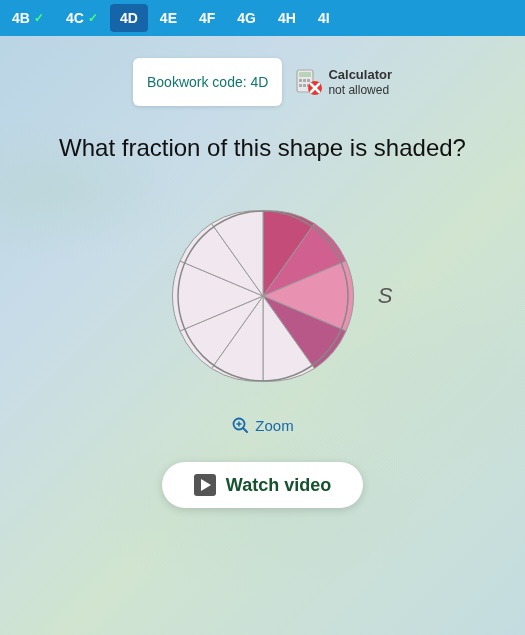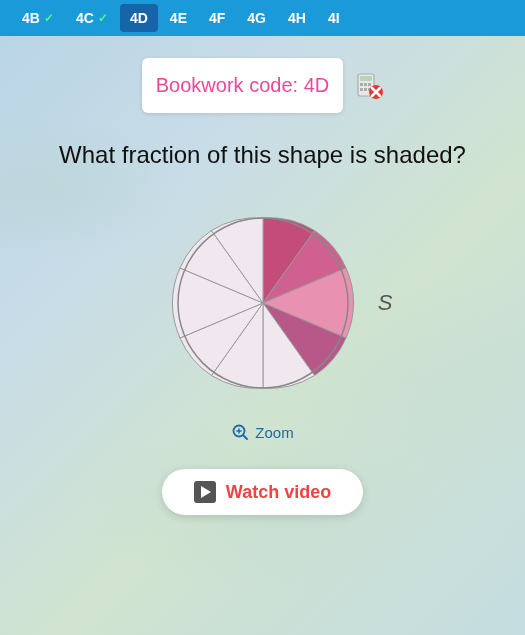--- a/index.html
+++ b/index.html
@@ -35,21 +35,21 @@
       height: 100%;
     }
 
     
     .nav-bar {
       width: 100%;
       background: #1a9ad9;
       display: flex;
       align-items: center;
       height: 36px;
-      padding: 0 12px;
+      padding: 0 2px;
       gap: 2px;
     }
 
     .nav-item {
       padding: 4px 10px;
       border-radius: 4px;
       color: white;
       font-size: 14px;
       font-weight: 600;
       cursor: pointer;
@@ -79,23 +79,23 @@
       align-items: center;
       gap: 12px;
       margin-top: 22px;
       margin-bottom: 10px;
     }
 
     .bookwork-badge {
       background: white;
       border-radius: 6px;
       padding: 16px 14px;
-      font-size: 20px;
+      font-size: 14px;
       font-weight: 500;
-      color: #ec4899;
+      color: #0f766e;
       box-shadow: 0 1px 4px rgba(0,0,0,0.12);
     }
 
     .calculator-badge {
       display: flex;
       align-items: center;
       gap: 6px;
       font-size: 13px;
       color: #333;
     }
@@ -172,21 +172,21 @@
     }
 
     
     .watch-video-btn {
       margin-top: 28px;
       background: white;
       border-radius: 28px;
       padding: 12px 32px;
       font-size: 18px;
       font-weight: 600;
-      color: #ef4444;
+      color: #14532d;
       border: none;
       cursor: pointer;
       display: flex;
       align-items: center;
       gap: 10px;
       box-shadow: 0 2px 8px rgba(0,0,0,0.15);
     }
 
     .play-icon {
       width: 22px;
@@ -255,20 +255,24 @@
           <rect x="9" y="11" width="3" height="3" rx="0.5" fill="#aaa"></rect>
           <rect x="13" y="11" width="3" height="3" rx="0.5" fill="#aaa"></rect>
           <rect x="5" y="16" width="3" height="3" rx="0.5" fill="#aaa"></rect>
           <rect x="9" y="16" width="3" height="3" rx="0.5" fill="#aaa"></rect>
           <rect x="13" y="16" width="3" height="3" rx="0.5" fill="#aaa"></rect>
 
           <circle cx="21" cy="20" r="7" fill="#e53935"></circle>
           <line x1="17" y1="16" x2="25" y2="24" stroke="white" stroke-width="2.5" stroke-linecap="round"></line>
           <line x1="25" y1="16" x2="17" y2="24" stroke="white" stroke-width="2.5" stroke-linecap="round"></line>
         </svg>
+      </div>
+      <div>
+        <div style="font-size:13px; font-weight:600; line-height:1.2;">Calculator</div>
+        <div style="font-size:12px; line-height:1.2;">not allowed</div>
       </div>
     </div>
   </div>
 
   <div class="question-text">What fraction of this shape is shaded?</div>
 
   <div class="chart-container">
     <svg viewBox="0 0 200 200" xmlns="http://www.w3.org/2000/svg">
 
       <path d="M100,100 L100,15 A85,85 0 0,1 151.5,27.5 Z" fill="#c44c78" stroke="#999" stroke-width="1"></path>

